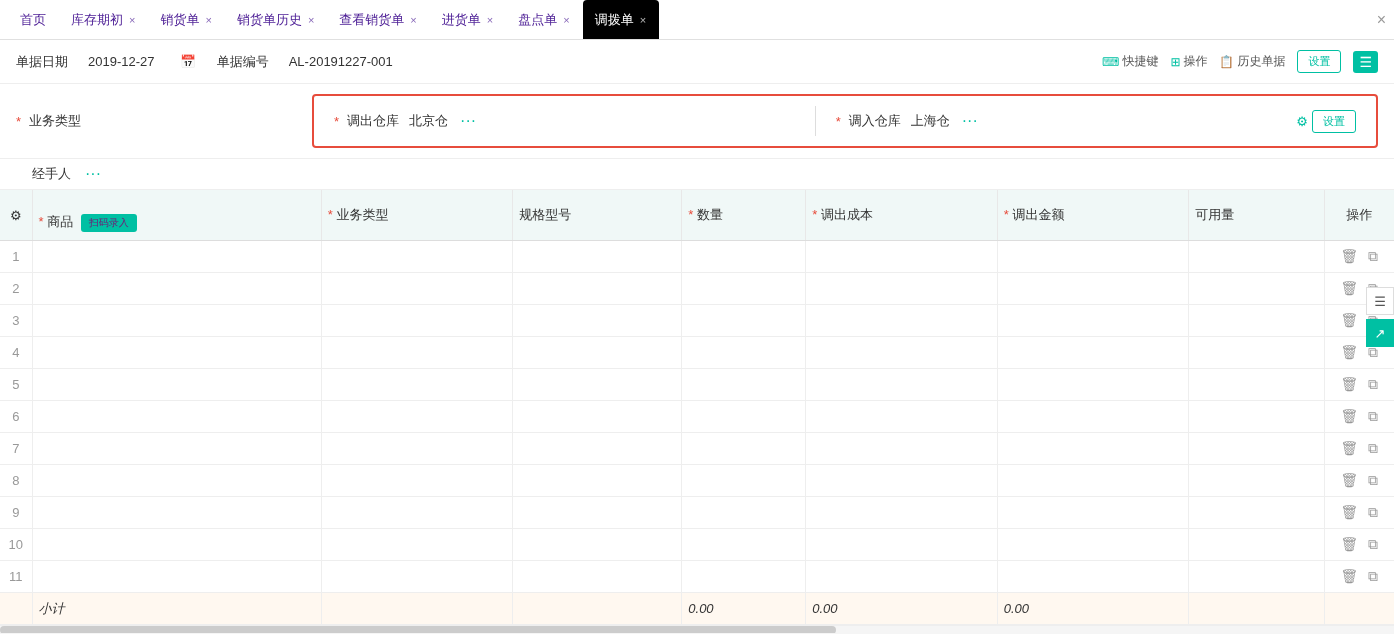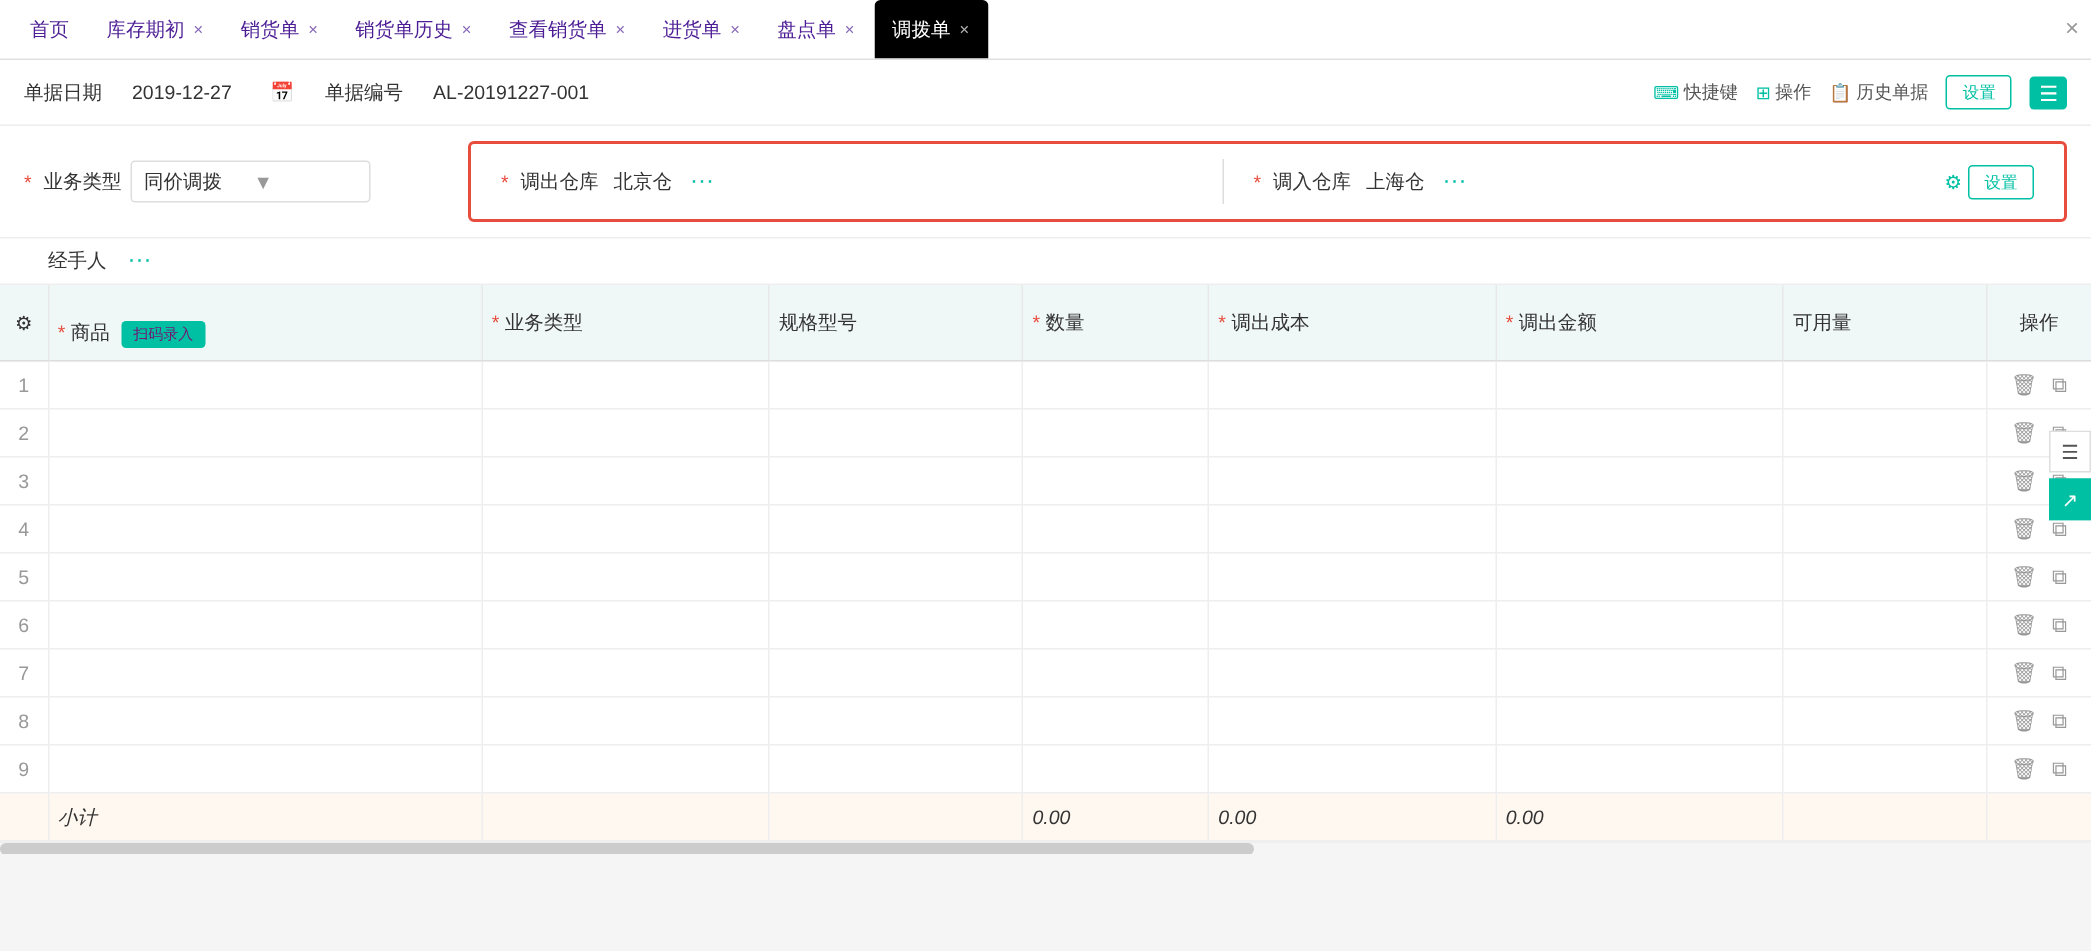--- a/index.html
+++ b/index.html
@@ -176,24 +176,20 @@
         <span>☰</span>
       </button>
     </div>
   </div>
 
   <div style="display:flex; align-items:stretch; padding: 10px 16px; gap: 16px; border-bottom: 1px solid #eee;">
 
     <div style="display:flex; align-items:center; gap:6px; min-width:280px;">
       <span class="required-star">*</span>
       <span class="field-label">业务类型</span>
-      <div class="select-box">
-        <span>同价调拨</span>
-        <span class="arrow">▼</span>
-      </div>
     </div>
 
     <div style="flex:1; border:2px solid #e74c3c; border-radius:4px; padding:10px 20px; display:flex; align-items:center;">
 
       <div class="warehouse-field">
         <span class="required-star">*</span>
         <span>调出仓库</span>
         <span style="margin-left:4px;">北京仓</span>
         <span class="more-btn">···</span>
       </div>
@@ -360,20 +356,48 @@
       <td></td>
       <td></td>
       <td></td>
       <td class="col-actions">
         <span class="action-icon">🗑</span>
         <span class="action-icon">⧉</span>
       </td>
     </tr>
           <tr>
       <td class="row-num">9</td>
+      <td></td>
+      <td></td>
+      <td></td>
+      <td></td>
+      <td></td>
+      <td></td>
+      <td></td>
+      <td class="col-actions">
+        <span class="action-icon">🗑</span>
+        <span class="action-icon">⧉</span>
+      </td>
+    </tr>
+          <tr>
+      <td class="row-num">10</td>
+      <td></td>
+      <td></td>
+      <td></td>
+      <td></td>
+      <td></td>
+      <td></td>
+      <td></td>
+      <td class="col-actions">
+        <span class="action-icon">🗑</span>
+        <span class="action-icon">⧉</span>
+      </td>
+    </tr>
+          <tr>
+      <td class="row-num">11</td>
       <td></td>
       <td></td>
       <td></td>
       <td></td>
       <td></td>
       <td></td>
       <td></td>
       <td class="col-actions">
         <span class="action-icon">🗑</span>
         <span class="action-icon">⧉</span>

